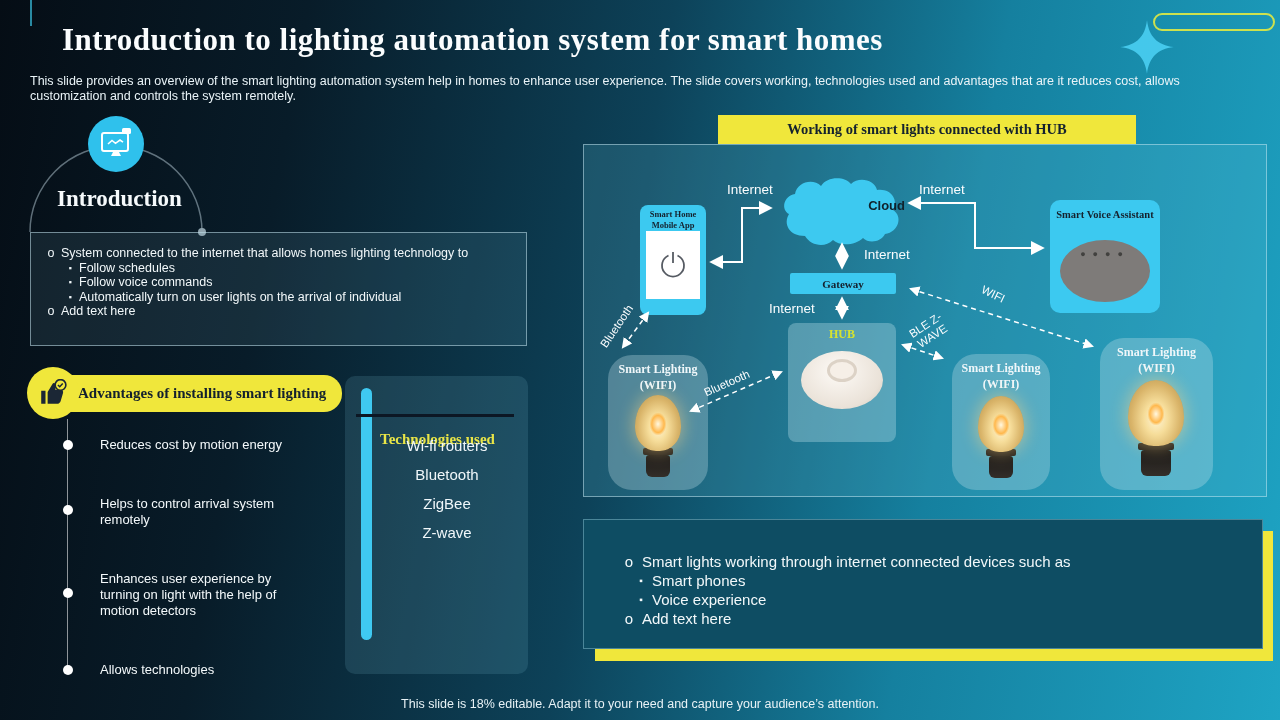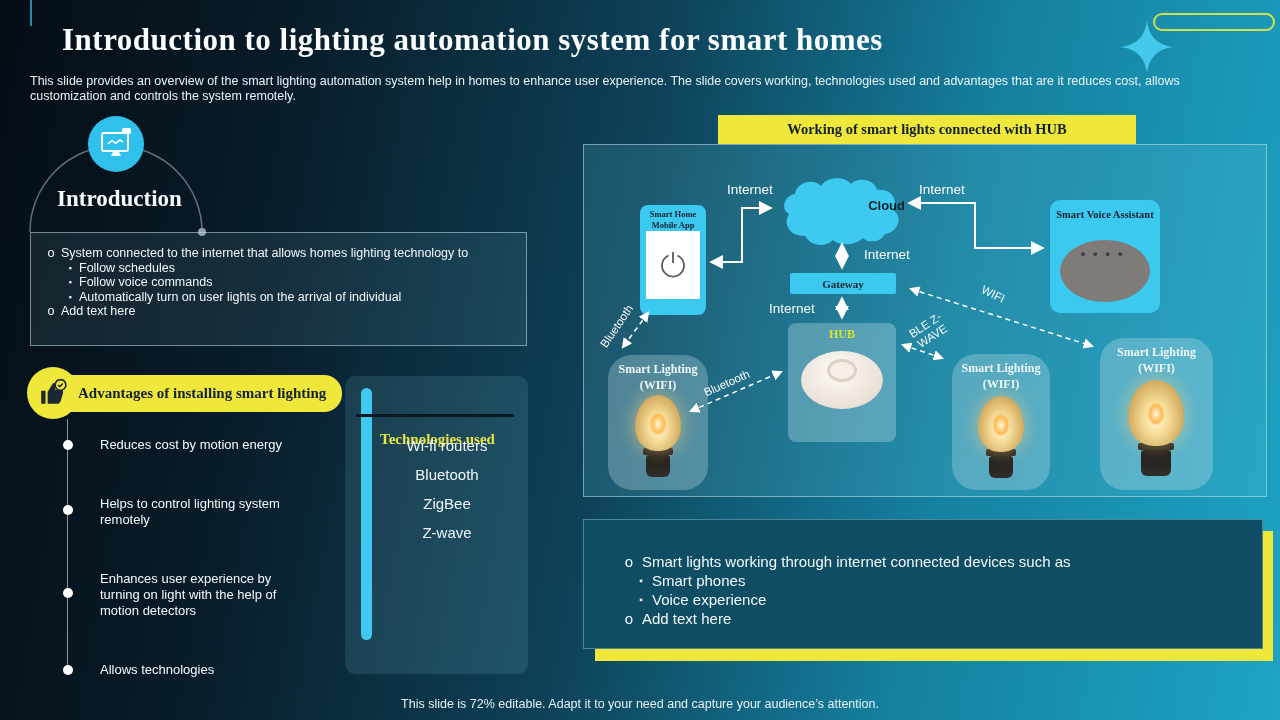--- a/index.html
+++ b/index.html
@@ -151,21 +151,21 @@
     <svg width="30" height="28" viewBox="0 0 28 26">
       <path d="M3 11 h4 v12 h-4 z M9 23 v-11 l4.5-7.5 c0.8-1.6 3.4-0.8 3.2 1.2 l-0.6 4.3 h5.2 c1.7 0 2.6 1.6 2 3.2 l-2.2 7.4 c-0.5 1.4-1.7 2.4-3.2 2.4 h-8.9 z" fill="#1b2735"></path>
       <circle cx="21" cy="5.5" r="5" fill="#f0e73b" stroke="#1b2735" stroke-width="1.5"></circle>
       <path d="M18.6 5.5 l1.7 1.7 2.8-3.1" fill="none" stroke="#1b2735" stroke-width="1.4"></path>
     </svg>
   </div>
   <div class="abs adv-line"></div>
   <div class="abs adv-dot" style="top:440px"></div>
   <div class="abs adv-item" style="top:437px">Reduces cost by motion energy</div>
   <div class="abs adv-dot" style="top:505px"></div>
-  <div class="abs adv-item" style="top:496px">Helps to control lighting system remotely</div>
+  <div class="abs adv-item" style="top:496px">Helps to control arrival system remotely</div>
   <div class="abs adv-dot" style="top:588px"></div>
   <div class="abs adv-item" style="top:571px">Enhances user experience by turning on light with the help of motion detectors</div>
   <div class="abs adv-dot" style="top:665px"></div>
   <div class="abs adv-item" style="top:662px">Allows technologies</div>
 
   <div class="abs tech-panel"></div>
   <div class="abs tech-bar"></div>
   <div class="abs tech-heading serif">Technologies used</div>
   <div class="abs tech-underline"></div>
   <div class="abs tech-list">
@@ -263,15 +263,15 @@
     <div class="blt-row lvl2">
       <span class="mk">▪</span>
       <span>Voice experience</span>
     </div>
     <div class="blt-row">
       <span class="mk">o</span>
       <span>Add text here</span>
     </div>
   </div>
 
-  <div class="abs footer">This slide is 72% editable. Adapt it to your need and capture your audience’s attention.</div>
+  <div class="abs footer">This slide is 18% editable. Adapt it to your need and capture your audience’s attention.</div>
 
 </div>
 
 </body></html>

